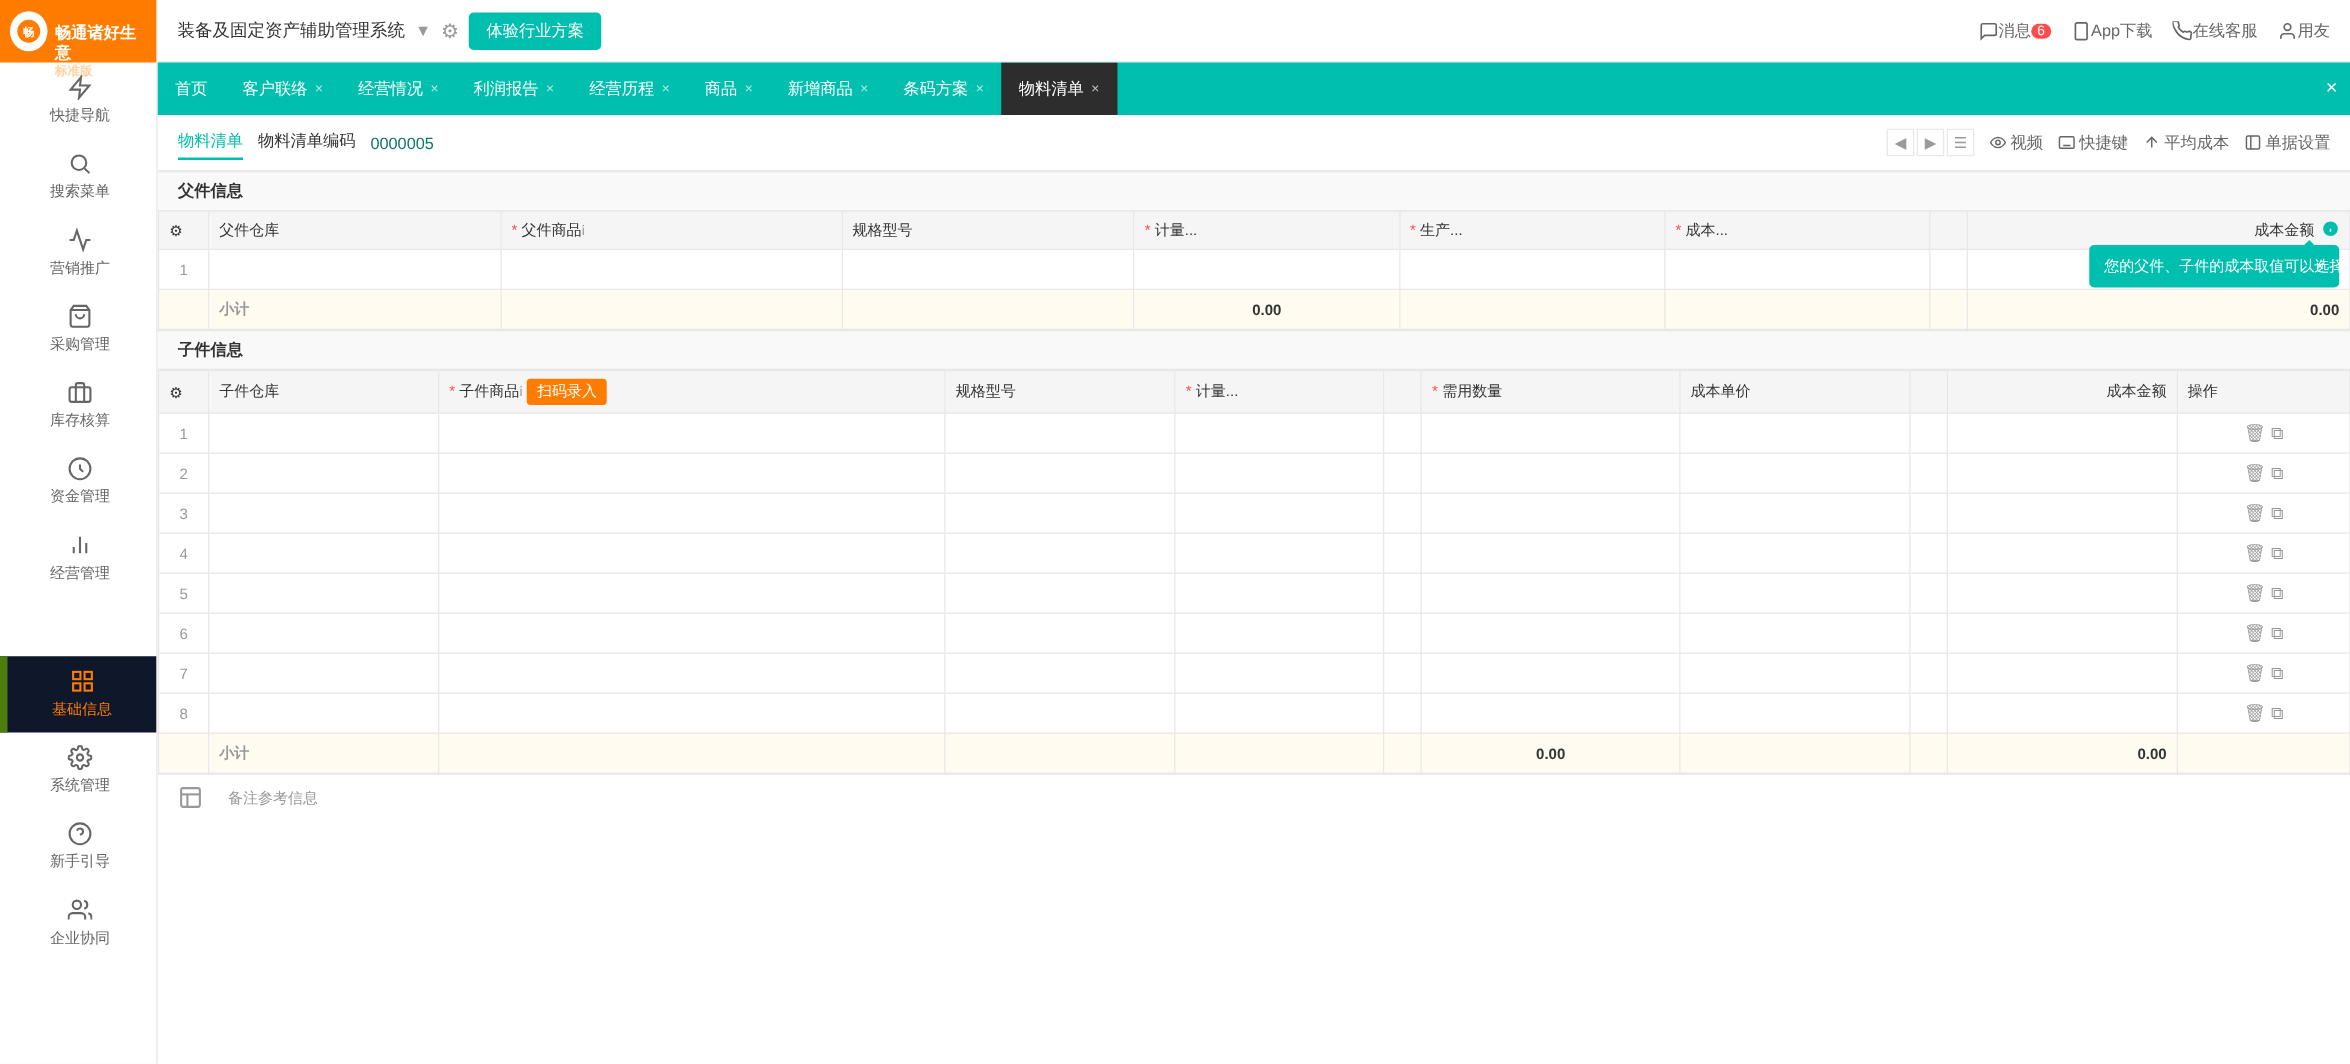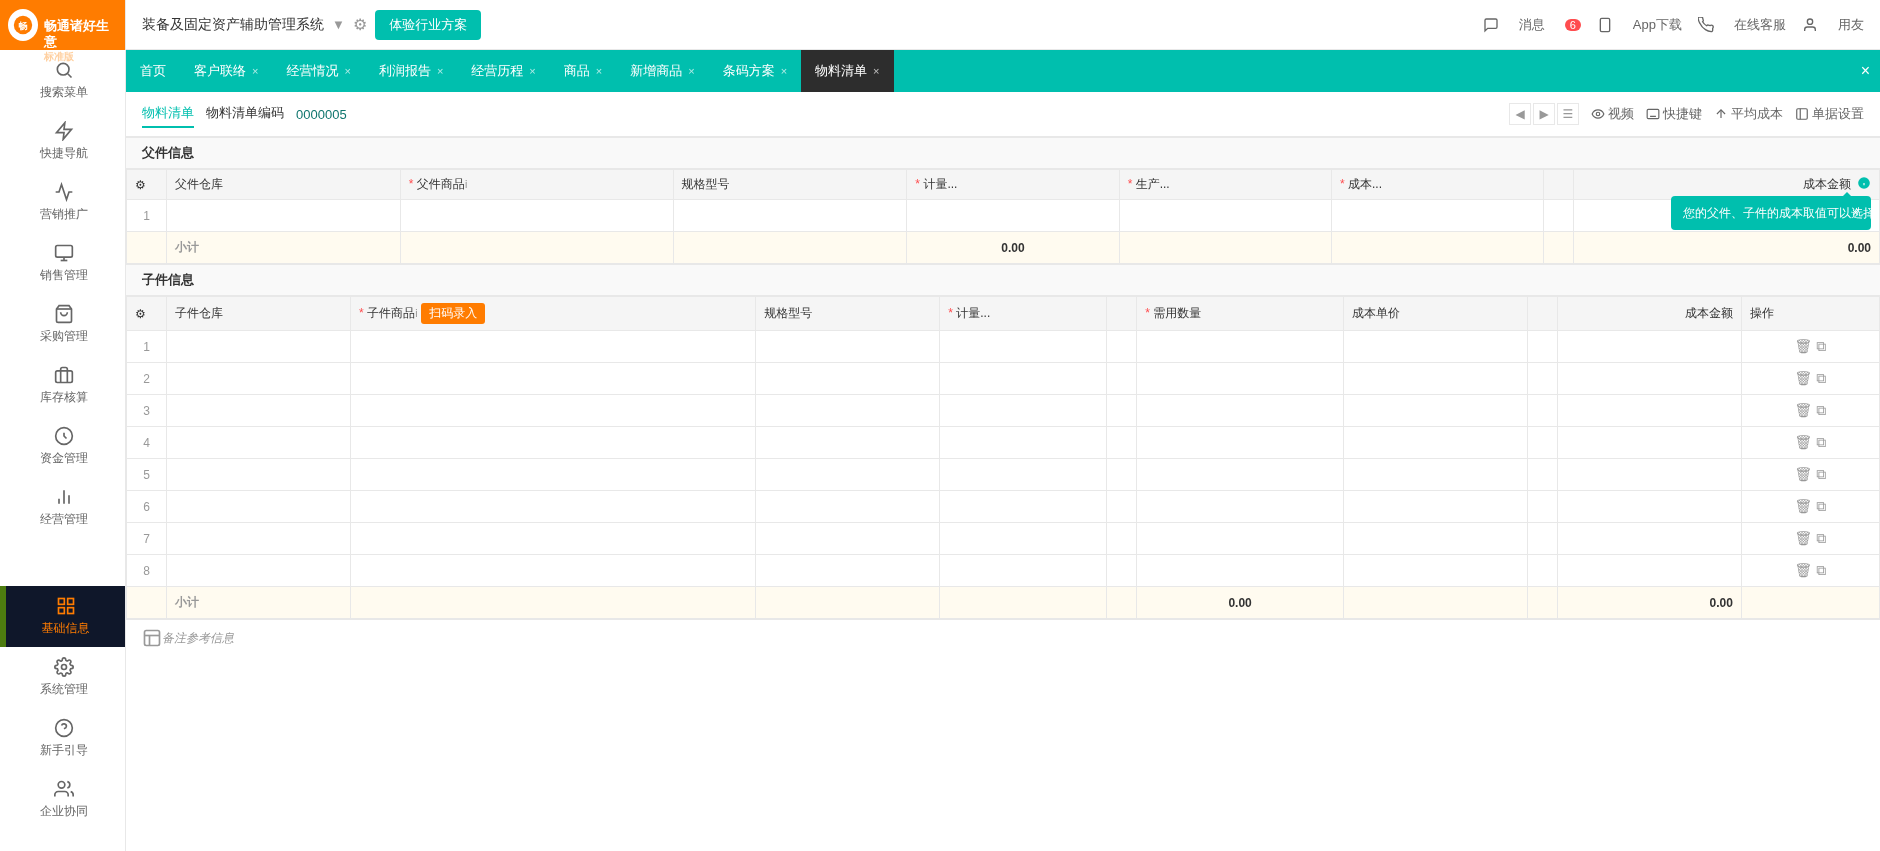--- a/index.html
+++ b/index.html
@@ -19,21 +19,21 @@
     
     .main { flex: 1; display: flex; flex-direction: column; overflow: hidden; }
 
     
     .topbar { background: #fff; height: 50px; display: flex; align-items: center; justify-content: space-between; padding: 0 16px; border-bottom: 1px solid #e8e8e8; flex-shrink: 0; }
     .topbar-left { display: flex; align-items: center; gap: 8px; }
     .topbar-dropdown { color: #999; cursor: pointer; }
     .topbar-gear { color: #999; cursor: pointer; font-size: 16px; }
     .topbar-btn { background: #00bfae; color: #fff; border: none; border-radius: 4px; padding: 6px 14px; cursor: pointer; font-size: 13px; }
     .topbar-right { display: flex; align-items: center; gap: 16px; color: #666; font-size: 13px; }
-    .topbar-right-item { display: flex; align-items: center; gap: 20px; cursor: pointer; }
+    .topbar-right-item { display: flex; align-items: center; gap: 0; cursor: pointer; }
     .badge { background: #ff4d4f; color: #fff; border-radius: 10px; padding: 0 5px; font-size: 11px; min-width: 16px; text-align: center; }
 
     
     .nav-tabs { background: #00bfae; display: flex; align-items: center; height: 42px; flex-shrink: 0; overflow: hidden; }
     .nav-tab { color: #fff; padding: 0 14px; height: 42px; display: flex; align-items: center; gap: 4px; cursor: pointer; font-size: 13px; white-space: nowrap; }
     .nav-tab.active { background: #333; color: #fff; }
     .nav-tab-close { font-size: 11px; opacity: 0.7; margin-left: 2px; }
     .nav-close-btn { margin-left: auto; color: #fff; padding: 0 10px; cursor: pointer; font-size: 16px; }
 
     
@@ -61,21 +61,21 @@
     .action-icons { display: flex; gap: 4px; justify-content: center; }
     .action-icon { color: #999; cursor: pointer; font-size: 14px; }
 
     
     .tooltip-container { position: relative; display: inline-block; }
     .tooltip-popup { position: absolute; top: 20px; right: 0; background: #00bfae; color: #fff; padding: 8px 12px; border-radius: 4px; font-size: 12px; width: 200px; z-index: 100; line-height: 1.5; }
     .tooltip-popup::before { content: ''; position: absolute; top: -8px; right: 20px; border: 4px solid transparent; border-bottom-color: #00bfae; }
     .tooltip-close { float: right; cursor: pointer; margin-left: 4px; }
 
     
-    .bottom-bar { padding: 8px 16px; border-top: 1px solid #e8e8e8; display: flex; align-items: center; gap: 0; flex-shrink: 0; font-style: italic; }
+    .bottom-bar { padding: 8px 16px; border-top: 1px solid #e8e8e8; display: flex; align-items: center; gap: 20px; flex-shrink: 0; }
 
     
     .nav-arrows { display: flex; align-items: center; gap: 2px; }
     .nav-arrow { background: #fff; border: 1px solid #e8e8e8; color: #999; width: 22px; height: 22px; display: flex; align-items: center; justify-content: center; cursor: pointer; font-size: 12px; }
 
     .col-number { width: 40px; text-align: center; color: #999; }
     .col-subtotal-label { color: #999; font-size: 12px; }
   </style>
 </head>
 <body>
@@ -89,44 +89,36 @@
         </svg>
     </div>
     <div>
       <div class="sidebar-logo-text">畅通诸好生意</div>
       <div class="sidebar-logo-sub">标准版</div>
     </div>
   </div>
 
   <div class="sidebar-item">
     <svg viewBox="0 0 24 24" fill="none" stroke="currentColor" stroke-width="2">
+        <polygon points="13 2 3 14 12 14 11 22 21 10 12 10 13 2"></polygon>
+      </svg>
+    <span>快捷导航</span>
+  </div>
+  <div class="sidebar-item">
+    <svg viewBox="0 0 24 24" fill="none" stroke="currentColor" stroke-width="2">
         <circle cx="11" cy="11" r="7"></circle>
         <line x1="16.5" y1="16.5" x2="21" y2="21"></line>
       </svg>
     <span>搜索菜单</span>
   </div>
   <div class="sidebar-item">
     <svg viewBox="0 0 24 24" fill="none" stroke="currentColor" stroke-width="2">
-        <polygon points="13 2 3 14 12 14 11 22 21 10 12 10 13 2"></polygon>
-      </svg>
-    <span>快捷导航</span>
-  </div>
-  <div class="sidebar-item">
-    <svg viewBox="0 0 24 24" fill="none" stroke="currentColor" stroke-width="2">
         <path d="M22 12h-4l-3 9L9 3l-3 9H2"></path>
       </svg>
     <span>营销推广</span>
-  </div>
-  <div class="sidebar-item">
-    <svg viewBox="0 0 24 24" fill="none" stroke="currentColor" stroke-width="2">
-        <rect x="2" y="3" width="20" height="14" rx="2"></rect>
-        <line x1="8" y1="21" x2="16" y2="21"></line>
-        <line x1="12" y1="17" x2="12" y2="21"></line>
-      </svg>
-    <span>销售管理</span>
   </div>
   <div class="sidebar-item">
     <svg viewBox="0 0 24 24" fill="none" stroke="currentColor" stroke-width="2">
         <path d="M6 2L3 6v14a2 2 0 002 2h14a2 2 0 002-2V6l-3-4z"></path>
         <line x1="3" y1="6" x2="21" y2="6"></line>
         <path d="M16 10a4 4 0 01-8 0"></path>
       </svg>
     <span>采购管理</span>
   </div>
   <div class="sidebar-item">

